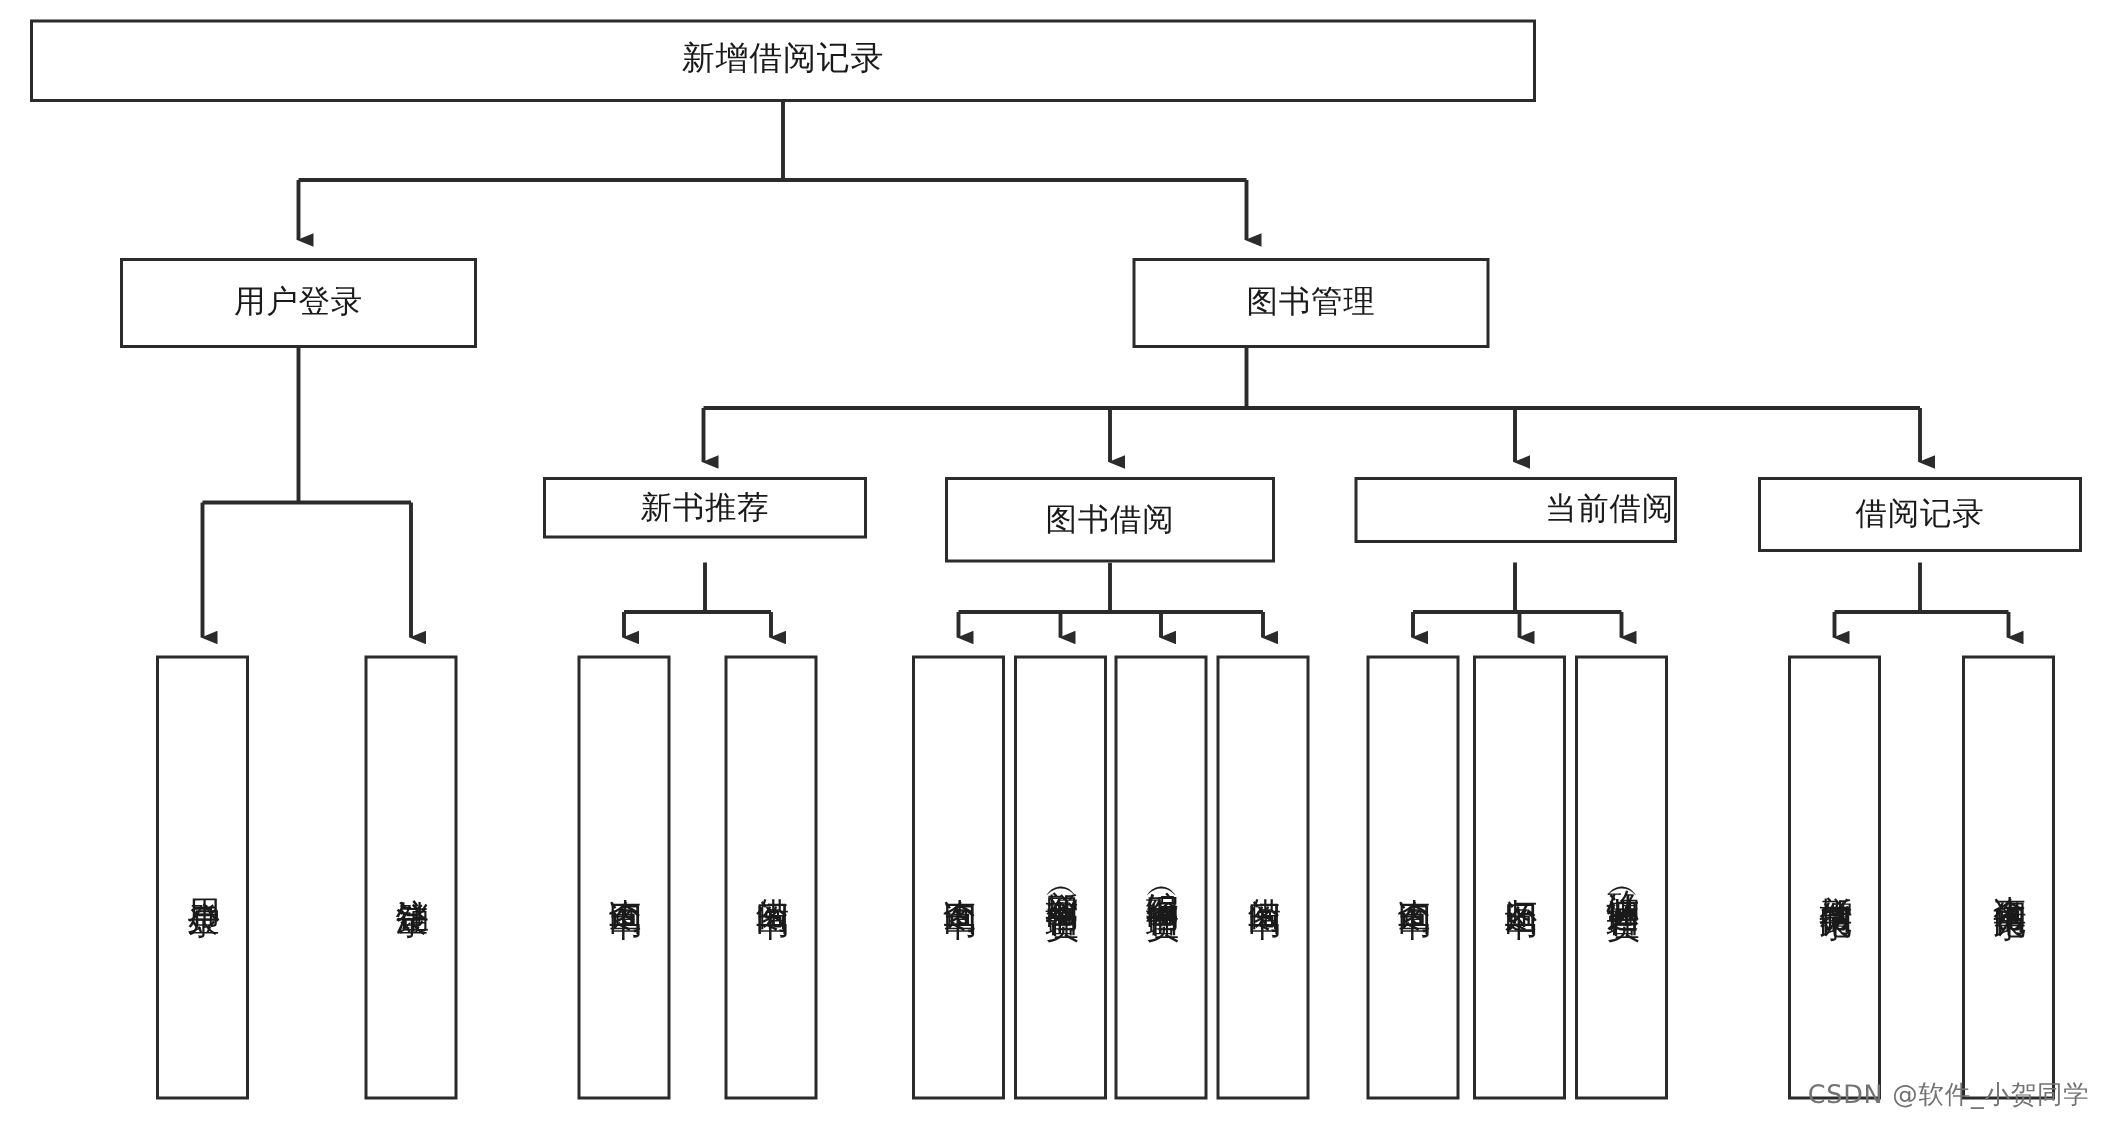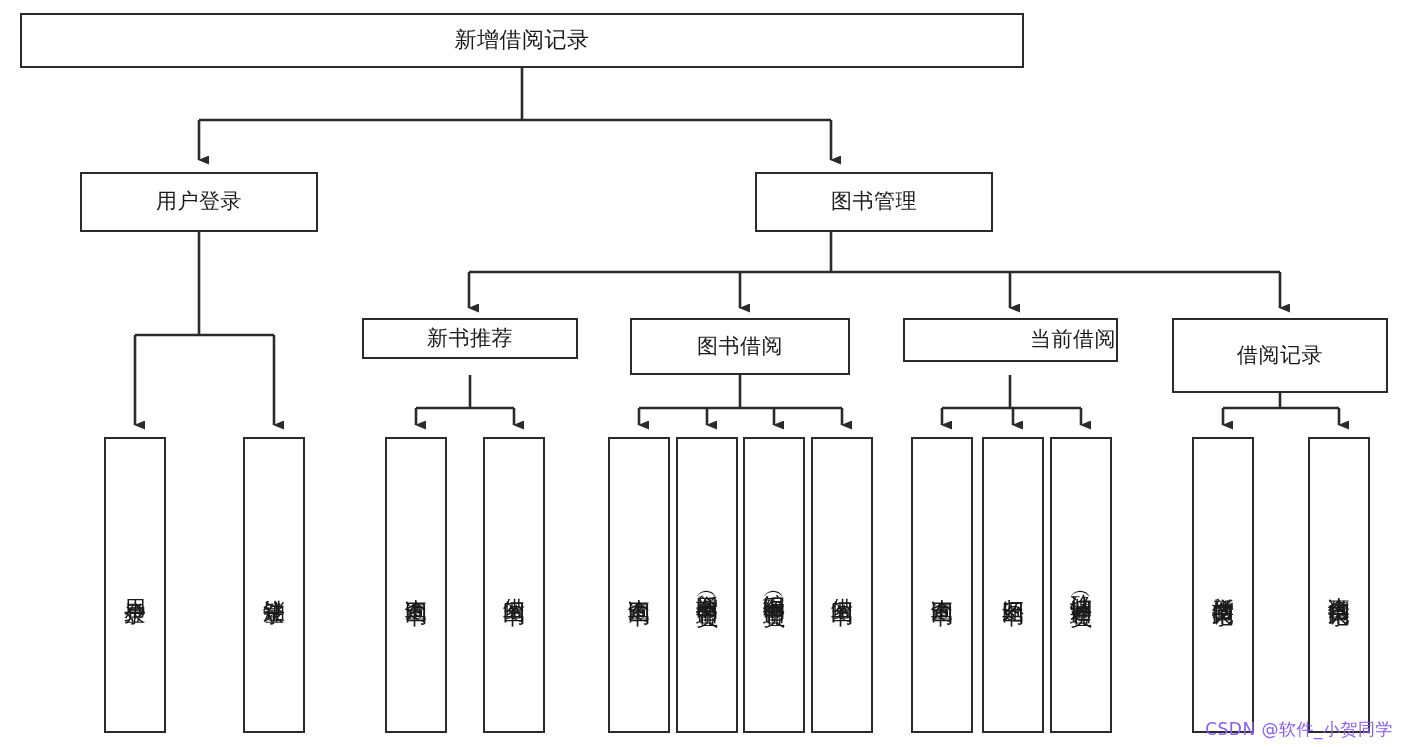--- a/index.html
+++ b/index.html
@@ -58,21 +58,21 @@
   .node-v > span {
     writing-mode: vertical-rl;
     text-orientation: upright;
     display: block;
   }
   #watermark {
     position: absolute;
     right: 12px;
     bottom: 6px;
     font-size: 17px;
-    color: #8b5cf6;
+    color: #737373;
     white-space: nowrap;
     letter-spacing: 0.5px;
   }
 </style>
 </head>
 <body>
 
 <div id="diagram-root">
 
   <svg id="edges-layer" viewBox="0 0 1405 747" width="1405" height="747" xmlns="http://www.w3.org/2000/svg">
@@ -139,21 +139,21 @@
 
   <div class="node node-h" style="left: 362px; top: 318px; width: 216px; height: 41px;">
     <span>新书推荐</span>
   </div>
   <div class="node node-h" style="left: 630px; top: 318px; width: 220px; height: 57px; align-items: center;">
     <span>图书借阅</span>
   </div>
   <div class="node node-h" style="left: 903px; top: 318px; width: 215px; height: 44px; justify-content: flex-end;">
     <span>当前借阅</span>
   </div>
-  <div class="node node-h" style="left: 1172px; top: 318px; width: 216px; height: 75px;">
+  <div class="node node-h" style="left: 1172px; top: 318px; width: 216px; height: 50px;">
     <span>借阅记录</span>
   </div>
 
   <div class="node node-v" style="left: 104px; top: 437px; width: 62px; height: 296px;">
     <span>用户登录</span>
   </div>
   <div class="node node-v" style="left: 243px; top: 437px; width: 62px; height: 296px;">
     <span>注销登录</span>
   </div>
   <div class="node node-v" style="left: 385px; top: 437px; width: 62px; height: 296px;">

